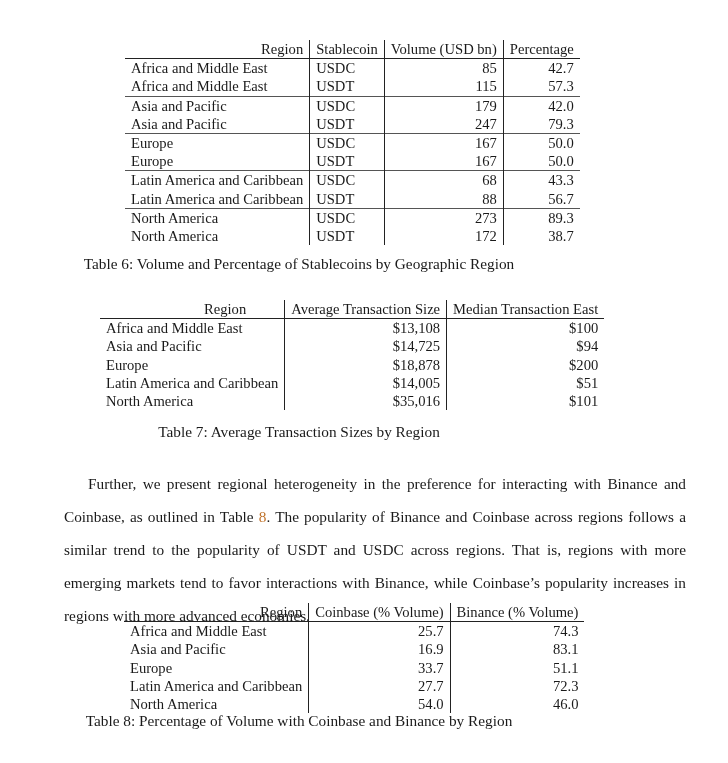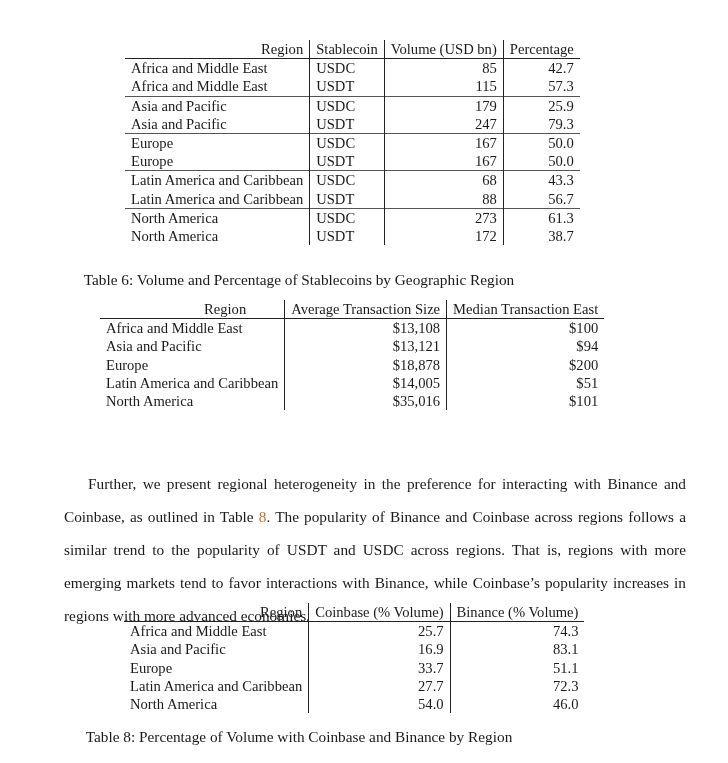--- a/index.html
+++ b/index.html
@@ -7,21 +7,21 @@
          font-family: "DejaVu Serif", "Liberation Serif", serif; color: #1a1a1a; }
   .page { position: absolute; left: 0; top: 0; width: 728px; height: 763px; }
   table.tbl { border-collapse: collapse; position: absolute;
               font-family: "Liberation Serif", "DejaVu Serif", serif; font-size: 14.6px; }
   table.tbl td, table.tbl th { padding: 0 6px; height: 18.2px; line-height: 18.2px; white-space: nowrap; font-weight: normal; }
   table.tbl th { text-align: right; }
   table.tbl th.r, table.tbl td.r { text-align: right; }
   .vline { border-left: 1.2px solid #222; }
   .head-row th { border-bottom: 1.2px solid #222; }
   .grp-top td { border-top: 1.6px solid #555; }
-  .caption { position: absolute; font-family: "Liberation Serif", "DejaVu Serif", serif; font-size: 15.3px; text-align: center; width: 598px; left: 0; margin-top: 16px; }
+  .caption { position: absolute; font-family: "Liberation Serif", "DejaVu Serif", serif; font-size: 15.3px; text-align: center; width: 598px; left: 0; }
   .para { position: absolute; left: 64px; width: 622px; font-family: "Liberation Serif", "DejaVu Serif", serif;
           font-size: 15.3px; line-height: 33px; text-align: justify; }
   .para .indent { display: inline-block; width: 24px; }
   .ref { color: #c0722a; }
 </style>
 </head>
 <body>
 
 <div class="page">
 
@@ -44,21 +44,21 @@
         <tr>
           <td>Africa and Middle East</td>
           <td class="vline">USDT</td>
           <td class="vline r">115</td>
           <td class="vline r">57.3</td>
         </tr>
         <tr class="grp-top">
           <td>Asia and Pacific</td>
           <td class="vline">USDC</td>
           <td class="vline r">179</td>
-          <td class="vline r">25.9</td>
+          <td class="vline r">42.0</td>
         </tr>
         <tr>
           <td>Asia and Pacific</td>
           <td class="vline">USDT</td>
           <td class="vline r">247</td>
           <td class="vline r">79.3</td>
         </tr>
         <tr class="grp-top">
           <td>Europe</td>
           <td class="vline">USDC</td>
@@ -80,21 +80,21 @@
         <tr>
           <td>Latin America and Caribbean</td>
           <td class="vline">USDT</td>
           <td class="vline r">88</td>
           <td class="vline r">56.7</td>
         </tr>
         <tr class="grp-top">
           <td>North America</td>
           <td class="vline">USDC</td>
           <td class="vline r">273</td>
-          <td class="vline r">61.3</td>
+          <td class="vline r">89.3</td>
         </tr>
         <tr>
           <td>North America</td>
           <td class="vline">USDT</td>
           <td class="vline r">172</td>
           <td class="vline r">38.7</td>
         </tr>
       </tbody>
   </table>
   <div class="caption" style="top:255px;">Table 6: Volume and Percentage of Stablecoins by Geographic Region</div>
@@ -108,40 +108,41 @@
       </tr>
     </thead>
     <tbody id="t7-body">
         <tr>
           <td>Africa and Middle East</td>
           <td class="vline r">$13,108</td>
           <td class="vline r">$100</td>
         </tr>
         <tr>
           <td>Asia and Pacific</td>
-          <td class="vline r">$13,121</td>
+          <td class="vline r">$14,725</td>
           <td class="vline r">$94</td>
         </tr>
         <tr>
           <td>Europe</td>
           <td class="vline r">$18,878</td>
           <td class="vline r">$200</td>
         </tr>
         <tr>
           <td>Latin America and Caribbean</td>
           <td class="vline r">$14,005</td>
           <td class="vline r">$51</td>
         </tr>
         <tr>
           <td>North America</td>
           <td class="vline r">$35,016</td>
           <td class="vline r">$101</td>
         </tr>
       </tbody>
   </table>
+  <div class="caption" style="top:423px;">Table 7: Average Transaction Sizes by Region</div>
 
   <div class="para" style="top:467px;"><span class="indent"></span><span>Further, we present regional heterogeneity in the preference for interacting with Binance and Coinbase, as outlined in Table </span><span class="ref">8</span><span>. The popularity of Binance and Coinbase across regions follows a similar trend to the popularity of USDT and USDC across regions. That is, regions with more emerging markets tend to favor interactions with Binance, while Coinbase’s popularity increases in regions with more advanced economies.</span></div>
 
   <table class="tbl" id="t8" style="left:124px; top:603px;">
     <thead>
       <tr class="head-row">
         <th>Region</th>
         <th class="vline">Coinbase (% Volume)</th>
         <th class="vline">Binance (% Volume)</th>
       </tr>

